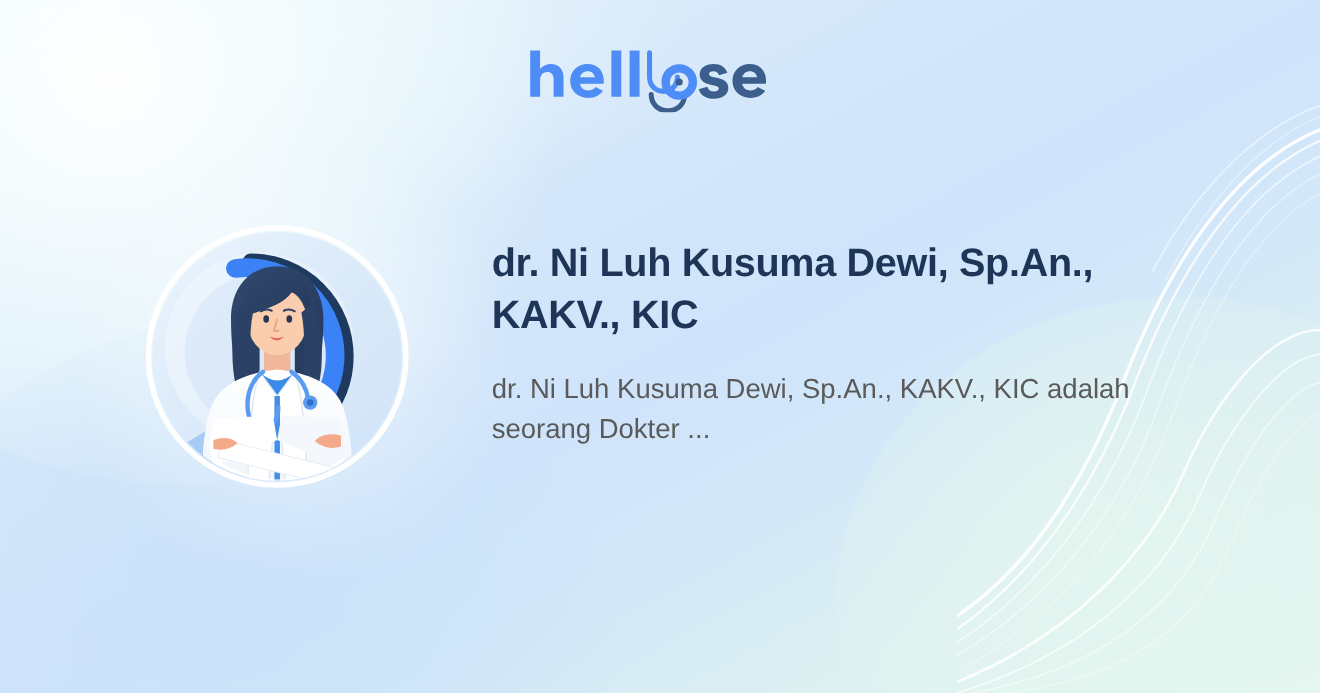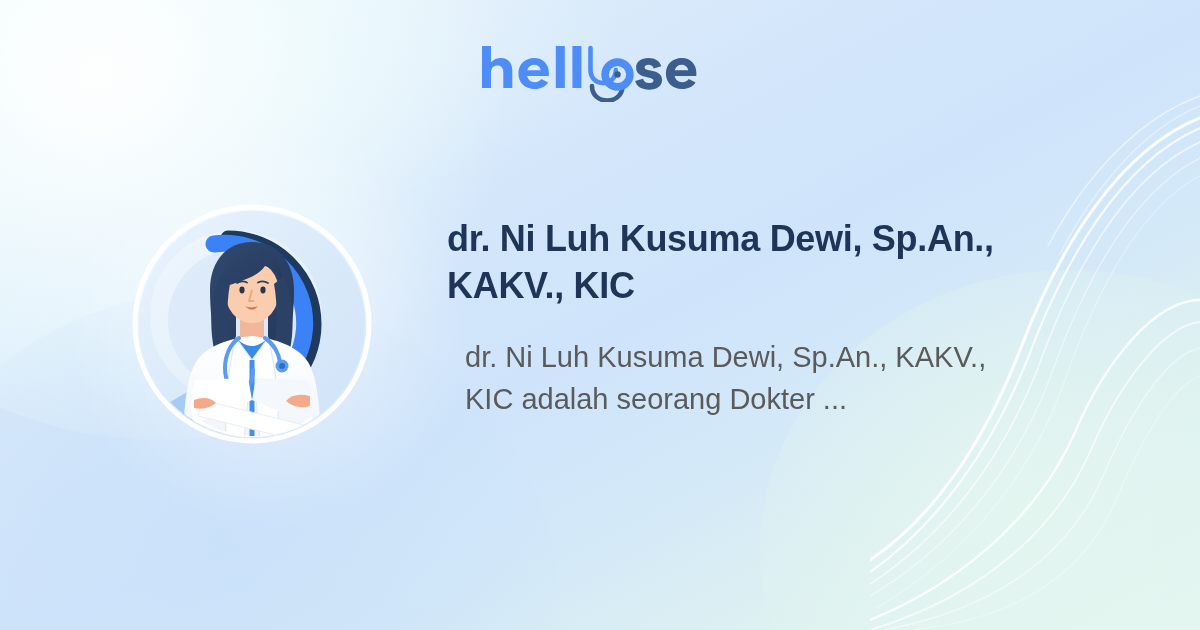--- a/index.html
+++ b/index.html
@@ -76,25 +76,25 @@
   }
   .headline {
     font-size:36px;
     font-weight:bold;
     line-height:1.30;
     letter-spacing:-0.3px;
     color:#1f3557;
     margin:0 0 26px 0;
   }
   .subline {
-    font-size:29px;
+    font-size:25px;
     font-weight:normal;
     line-height:1.45;
     color:#5a5a5a;
-    margin:18px;
+    margin:0;
     max-width:580px;
   }
 </style>
 </head>
 <body>
 
 <div class="og-card">
 
   <div class="bloom bloom-tl"></div>
   <div class="bloom bloom-bl"></div>

